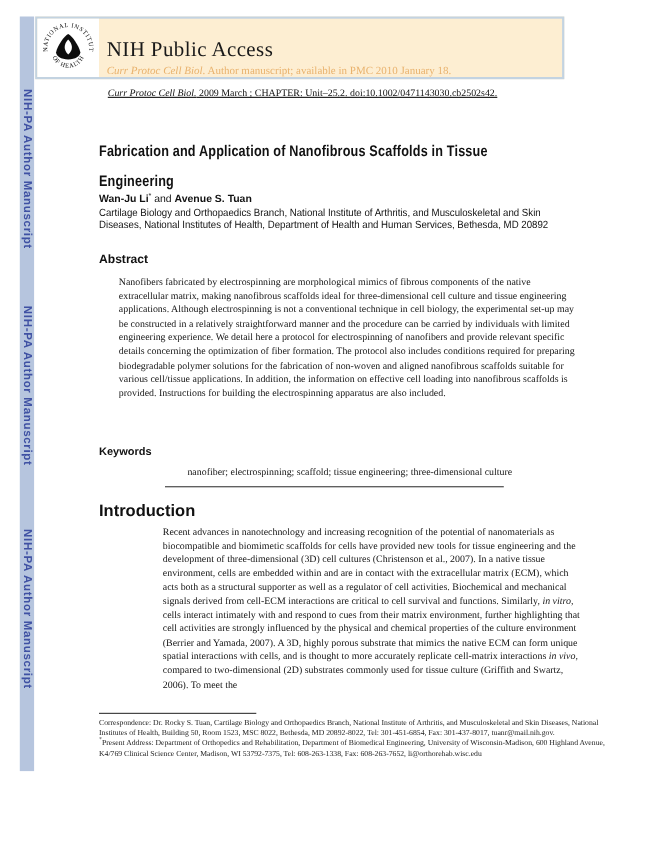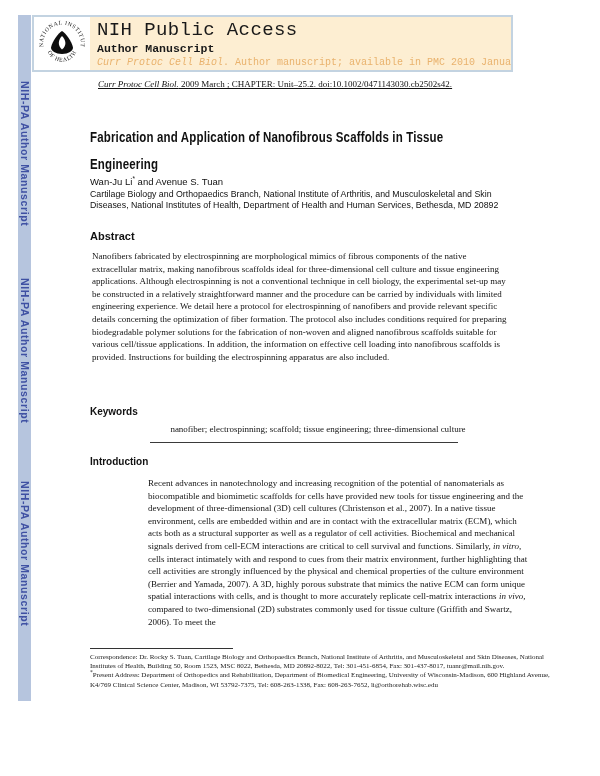--- a/index.html
+++ b/index.html
@@ -27,21 +27,21 @@
   
   .banner {
     position:absolute; left:32px; top:15px; width:481px; height:57px;
     background:#fdeed2; border:2px solid #c3d3e1; box-sizing:border-box;
     display:flex; align-items:stretch;
   }
   .logo-box {
     width:56px; background:#ffffff; display:flex;
     align-items:center; justify-content:center; flex:0 0 56px;
   }
-  .banner-text { padding:2px 0 0 7px; overflow:hidden;font-family:Liberation Mono, monospace; }
+  .banner-text { padding:18px 0 0 7px; overflow:hidden; }
   .banner-title {
     font-size:19px; font-weight:normal; letter-spacing:0.4px;
     color:#191919; line-height:22px; margin:0;
   }
   .banner-sub {
     font-size:11.5px; font-weight:bold; color:#191919; line-height:13px; margin-top:1px;
   }
   .banner-journal {
     font-size:10px; color:#e9b26d; line-height:12px; margin-top:2px; white-space:nowrap;
   }
@@ -55,52 +55,52 @@
   .art-title {
     position:absolute; left:90px; top:124px; width:502px;
     font-family:"Liberation Sans", sans-serif; font-weight:bold;
     font-size:14px; line-height:27px; color:#111;
     transform:scaleX(0.82); transform-origin:left top; letter-spacing:0.2px;
   }
   .authors {
     position:absolute; left:90px; top:176px;
     font-family:"Liberation Sans", sans-serif; font-size:9.5px; color:#111;
   }
-  .authors b { font-weight:normal; }
+  .authors b { font-weight:bold; }
   .authors sup { font-size:6.5px; vertical-align:super; line-height:0; }
   .affil {
     position:absolute; left:90px; top:188px; width:464px;
     font-family:"Liberation Sans", sans-serif; font-size:9.5px; line-height:11.3px;
     color:#111; transform:scaleX(0.925); transform-origin:left top;
   }
 
   
   .h-abstract {
     position:absolute; left:90px; top:230px;
     font-family:"Liberation Sans", sans-serif; font-weight:bold; font-size:11px; color:#111;
   }
   .abstract-body {
-    position:absolute; left:92px; top:250px; width:418px;
+    position:absolute; left:108px; top:250px; width:418px;
     font-size:9px; line-height:12.6px; color:#141414;
   }
   .h-keywords {
     position:absolute; left:90px; top:406px;
     font-family:"Liberation Sans", sans-serif; font-weight:bold; font-size:10px; color:#111;
   }
   .keywords-body {
     position:absolute; left:108px; top:423px; width:420px;
     font-size:9px; line-height:12px; color:#141414;text-align:center;
   }
   .mid-rule {
     position:absolute; left:150px; top:442px; width:308px; height:0;
     border-top:1.2px solid #3a3a3a;
   }
   .h-intro {
     position:absolute; left:90px; top:456px;
-    font-family:"Liberation Sans", sans-serif; font-weight:bold; font-size:10px; color:#111;
+    font-family:"Liberation Sans", sans-serif; font-weight:bold; font-size:15px; color:#111;
   }
   .intro-body {
     position:absolute; left:148px; top:477px; width:380px;
     font-size:9px; line-height:12.6px; color:#141414;
   }
 
   
   .foot-rule {
     position:absolute; left:90px; top:648px; width:143px; height:0;
     border-top:1.2px solid #333;
@@ -137,21 +137,20 @@
         </text>
         <text font-size="11.5" letter-spacing="1.2" fill="#0d0d0d">
           <textPath href="#arcBot" startOffset="4">OF HEALTH</textPath>
         </text>
         <path d="M50 24 C57 27 70 46 72 57 C72 64 63 70 50 70 C37 70 28 64 28 57 C30 46 43 27 50 24 Z" fill="#0d0d0d"></path>
         <path d="M50 34 C58 42 60 53 50 61 C41 53 42 42 50 34 Z" fill="#ffffff"></path>
       </svg>
     </div>
     <div class="banner-text">
       <div class="banner-title">NIH Public Access</div>
-      <div class="banner-sub">Author Manuscript</div>
       <div class="banner-journal"><span class="italic">Curr Protoc Cell Biol</span><span>. Author manuscript; available in PMC 2010 January 18.</span></div>
     </div>
   </div>
 
   <div class="pubblock">
     <div class="cite"><span class="italic">Curr Protoc Cell Biol.</span><span> 2009 March ; CHAPTER: Unit–25.2. doi:10.1002/0471143030.cb2502s42.</span></div>
   </div>
 
   <div class="art-title">Fabrication and Application of Nanofibrous Scaffolds in Tissue Engineering</div>
 

